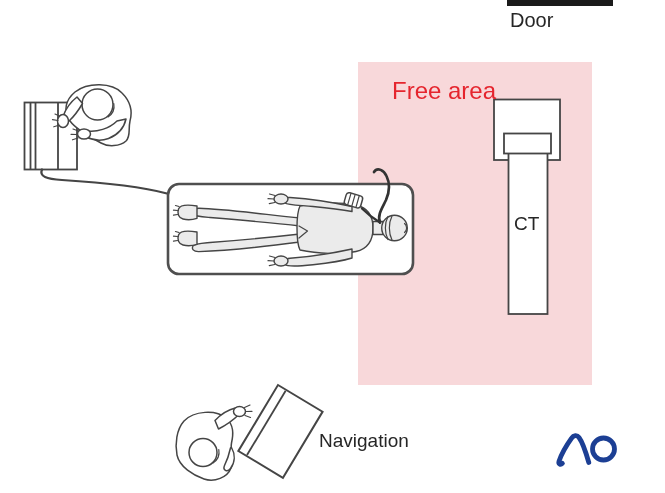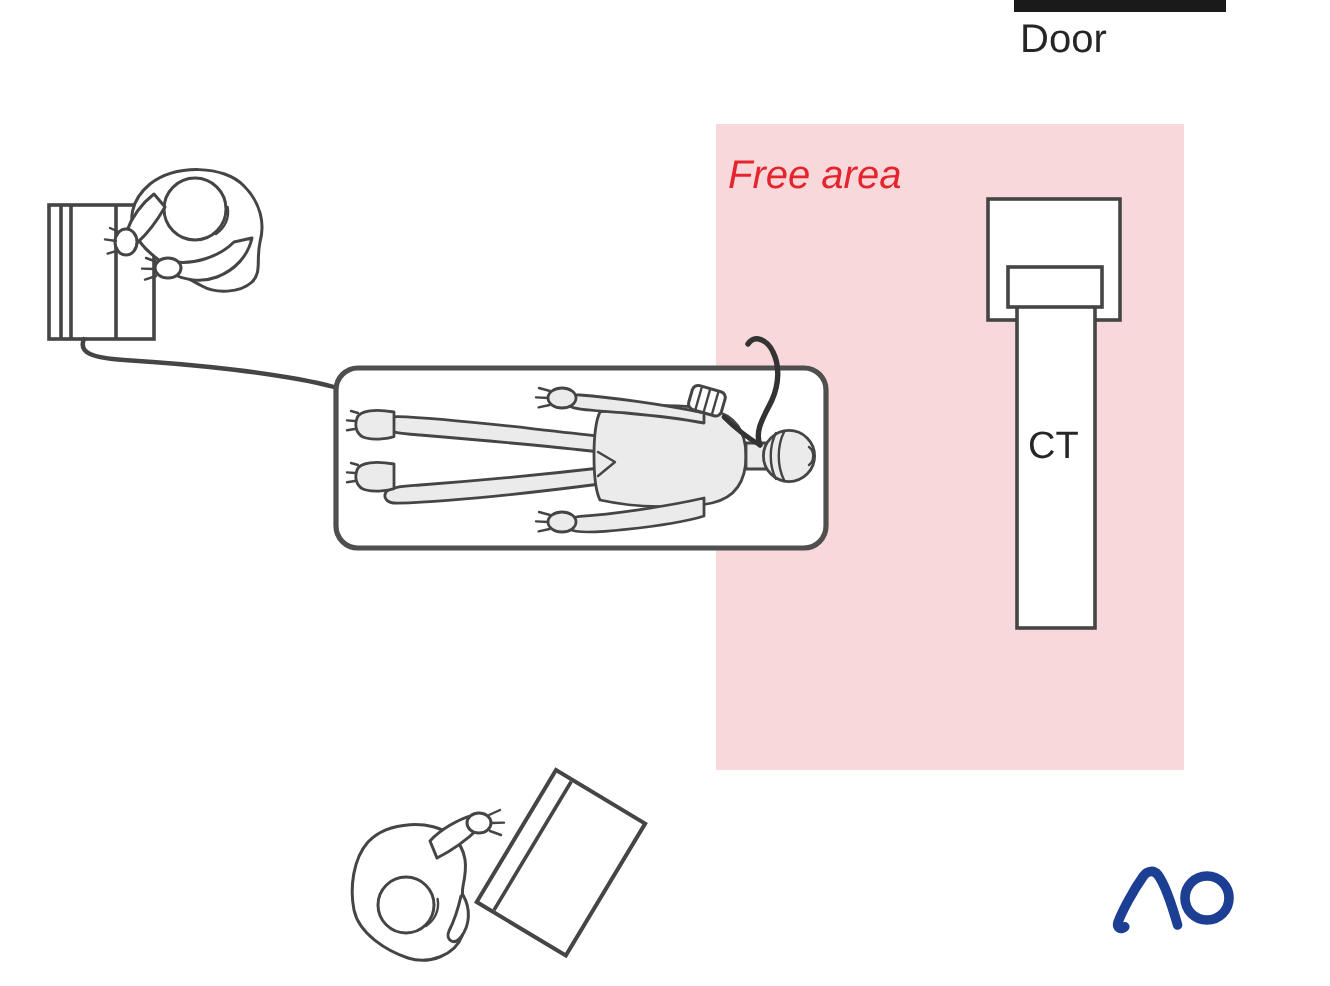--- a/index.html
+++ b/index.html
@@ -117,20 +117,21 @@
 
     <g style="fill:none;stroke:var(--logo-blue);stroke-width:4.8;stroke-linecap:round;">
       <path d="M588.8 462.5 C585.5 451 582 441.5 579 437.5 C577 434.8 573.6 435.2 571.6 438.2 C566.6 445.2 561 455.6 559 461.2 C558.2 463.6 560.4 465.4 562.4 463.4"></path>
       <circle cx="603.5" cy="449" r="11"></circle>
     </g>
   </svg>
 
   <div class="label" style="left:510px;top:9px;font-size:20px;">Door</div>
 
 
-  <div class="label red" style="left:364px;top:77px;font-size:20px;font-style:italic;">Free area</div>
+  <div class="label red" style="left:392px;top:77px;font-size:24px;">Free area</div>
 
   <div class="label" style="left:514px;top:213px;font-size:19px;">CT</div>
 
   <div class="label" style="left:319px;top:429px;font-size:19px;line-height:24px;">
+    <span>Navigation</span>
   </div>
 
 </div>
 
 </body></html>

